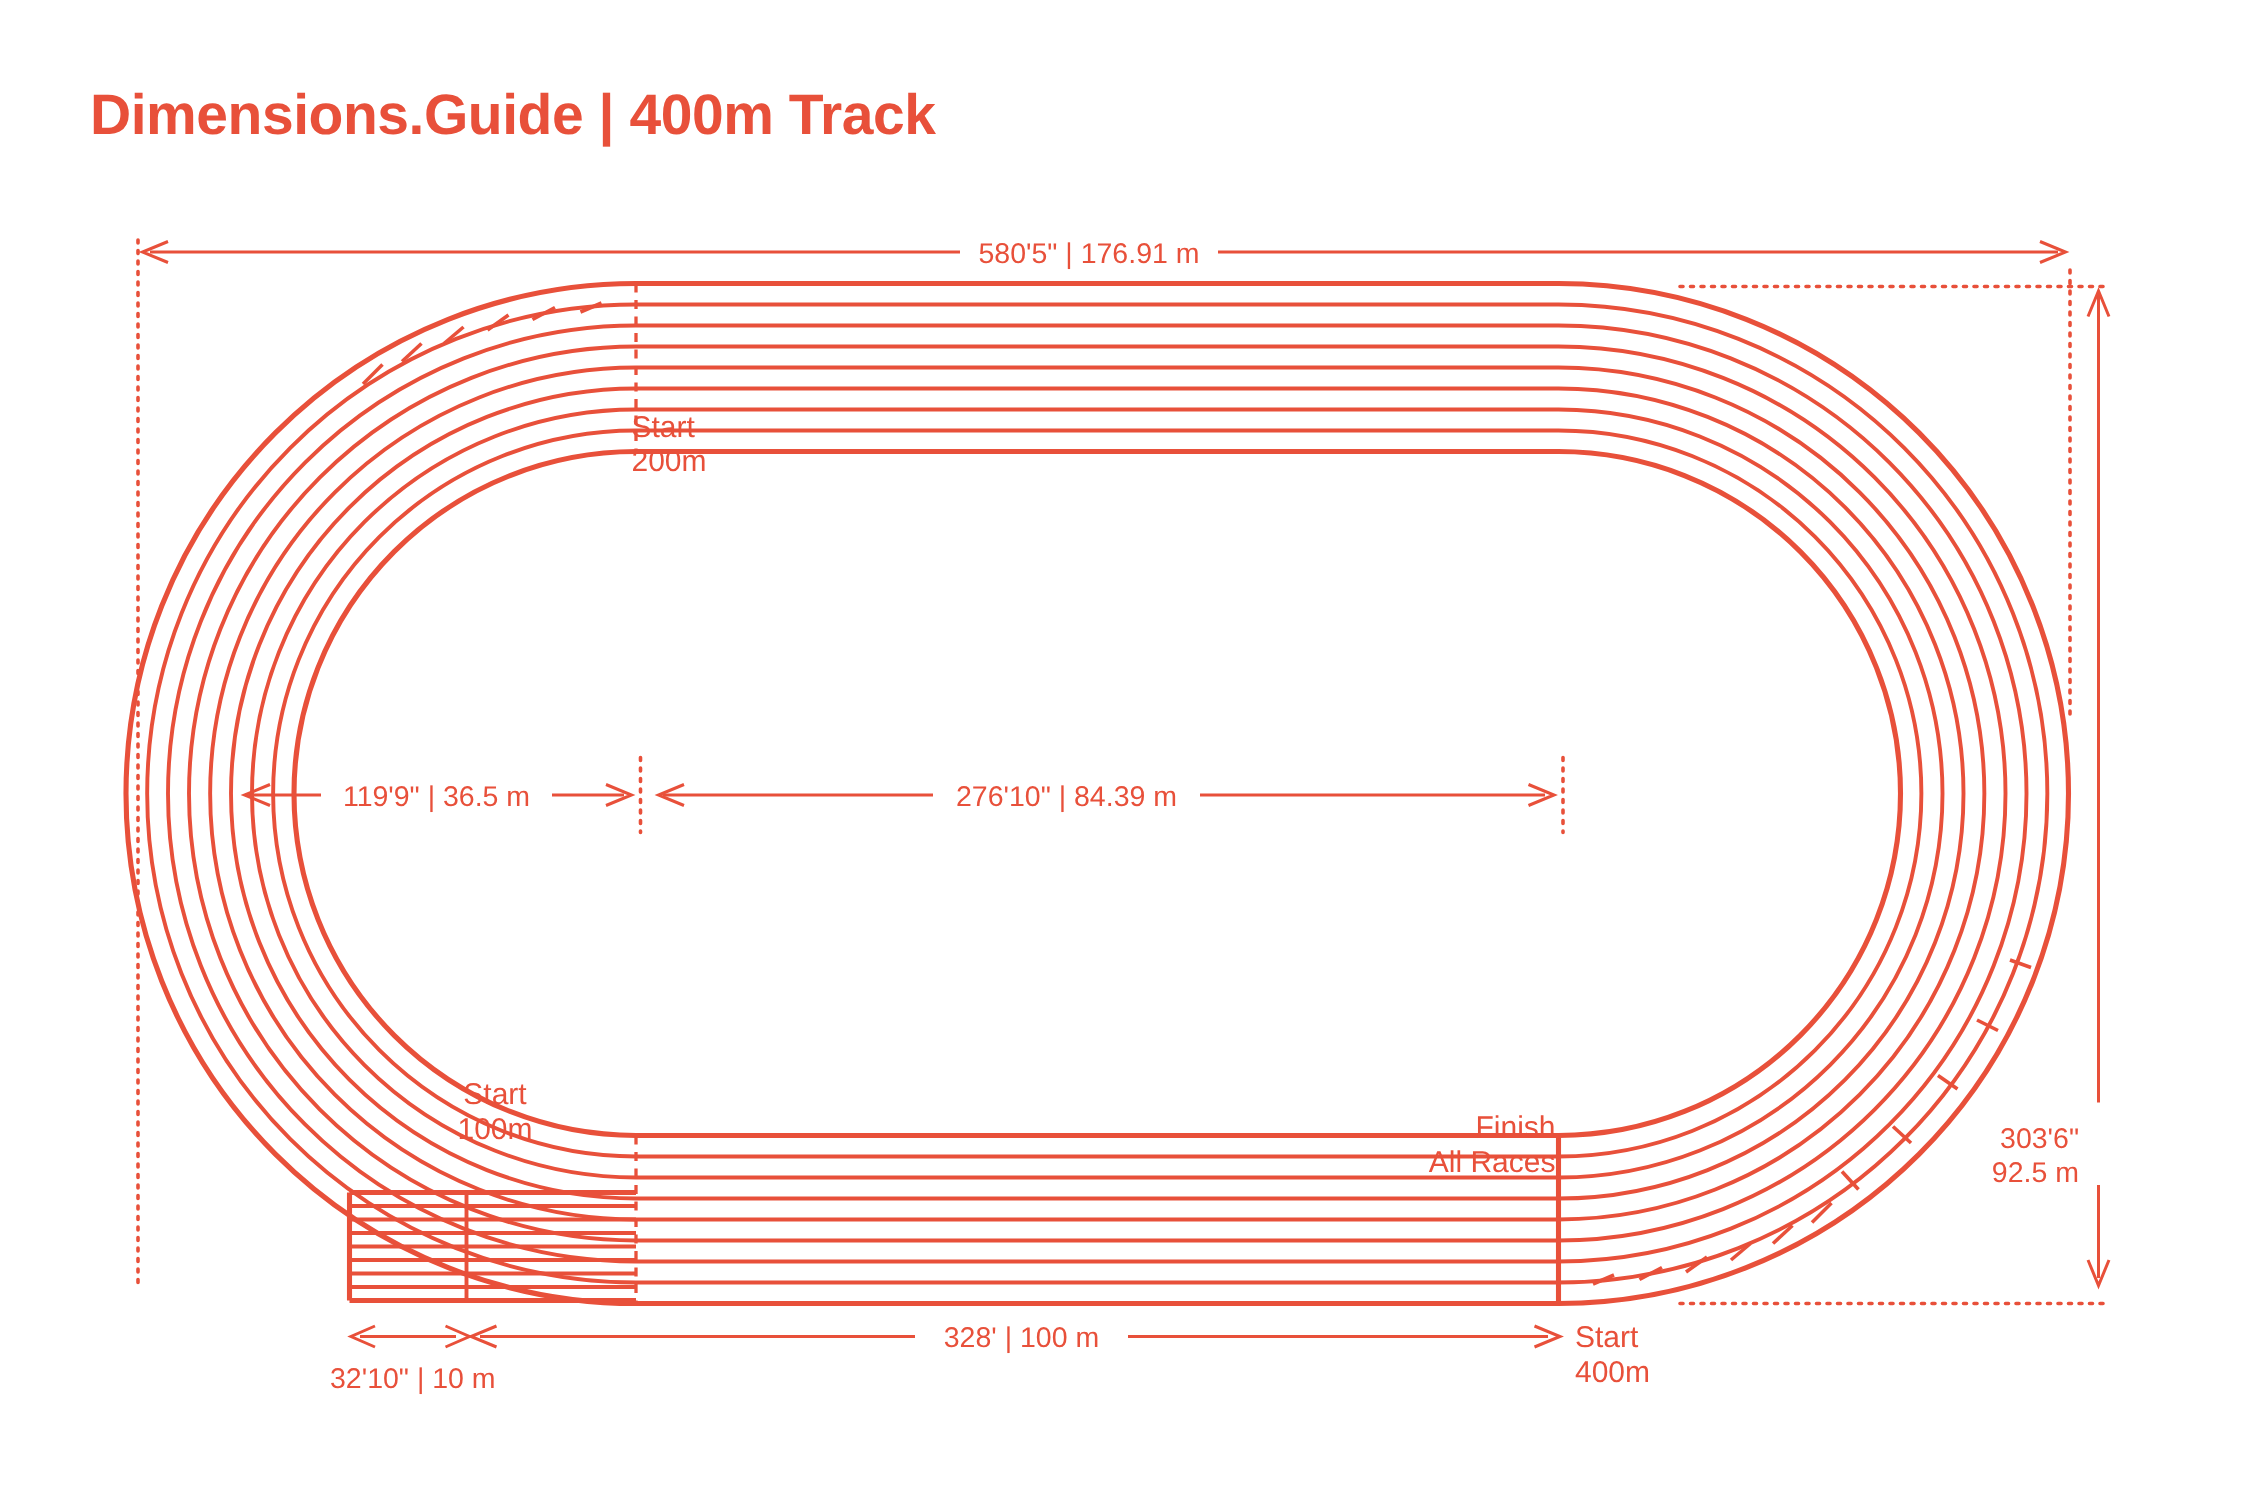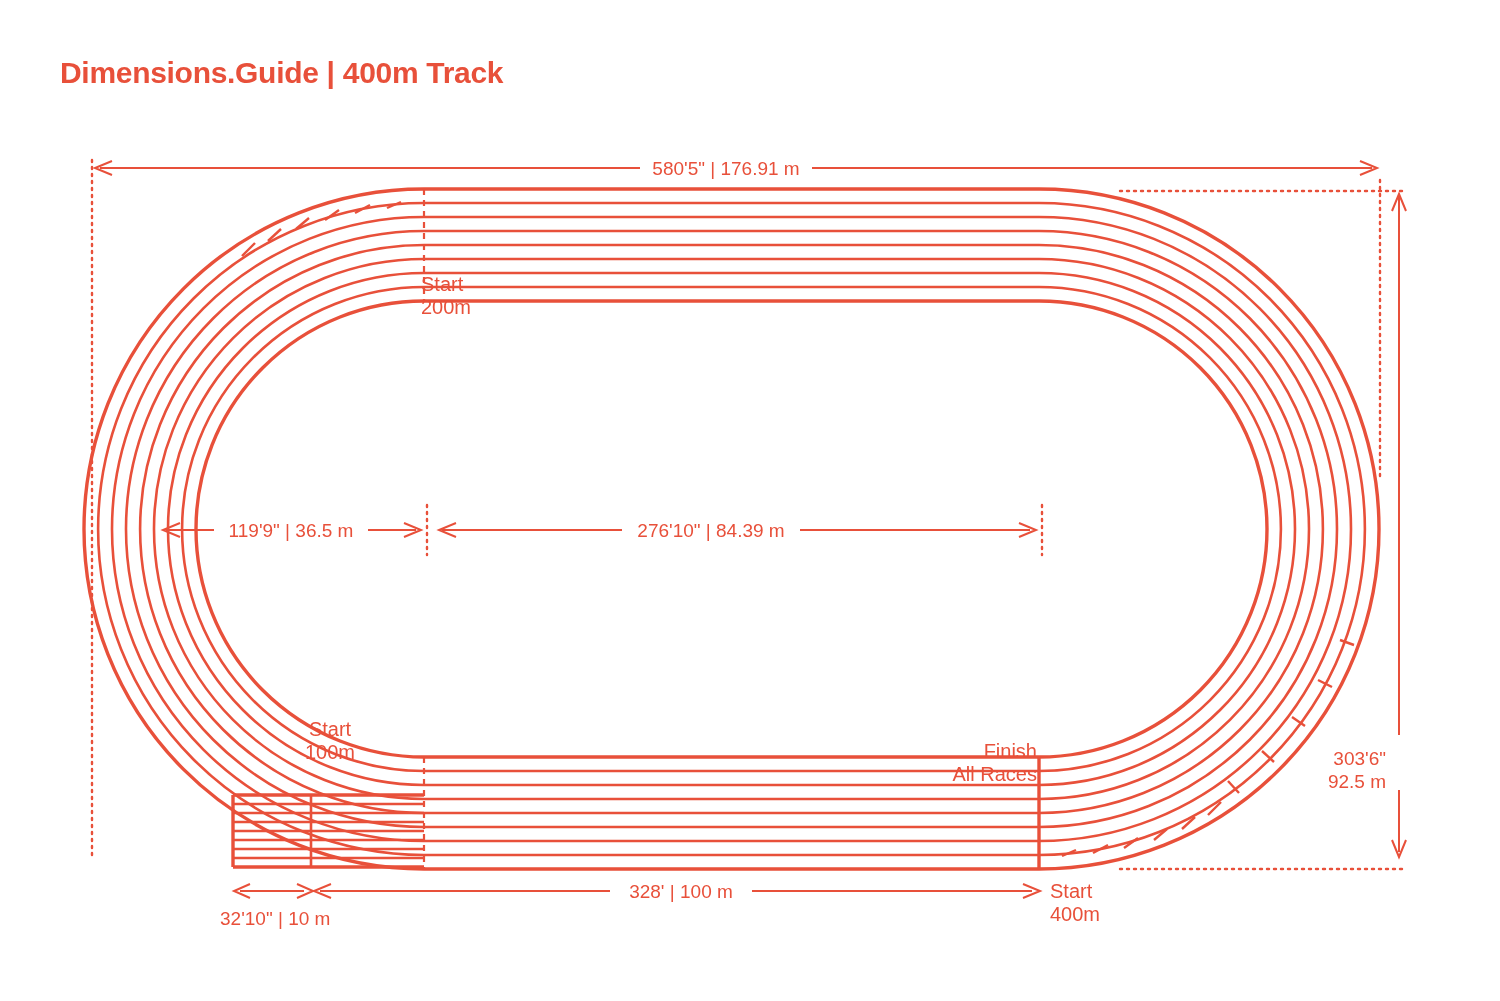--- a/index.html
+++ b/index.html
@@ -11,21 +11,21 @@
     width: 1500px;
     height: 1001px;
     font-family: "Liberation Sans", sans-serif;
     overflow: hidden;
     position: relative;
   }
   #page-title {
     position: absolute;
     left: 60px;
     top: 56px;
-    font-size: 30px;
+    font-size: 38px;
     font-weight: bold;
     color: #e8503a;
     letter-spacing: -0.3px;
     white-space: nowrap;
   }
   #drawing {
     position: absolute;
     left: 0;
     top: 0;
   }

